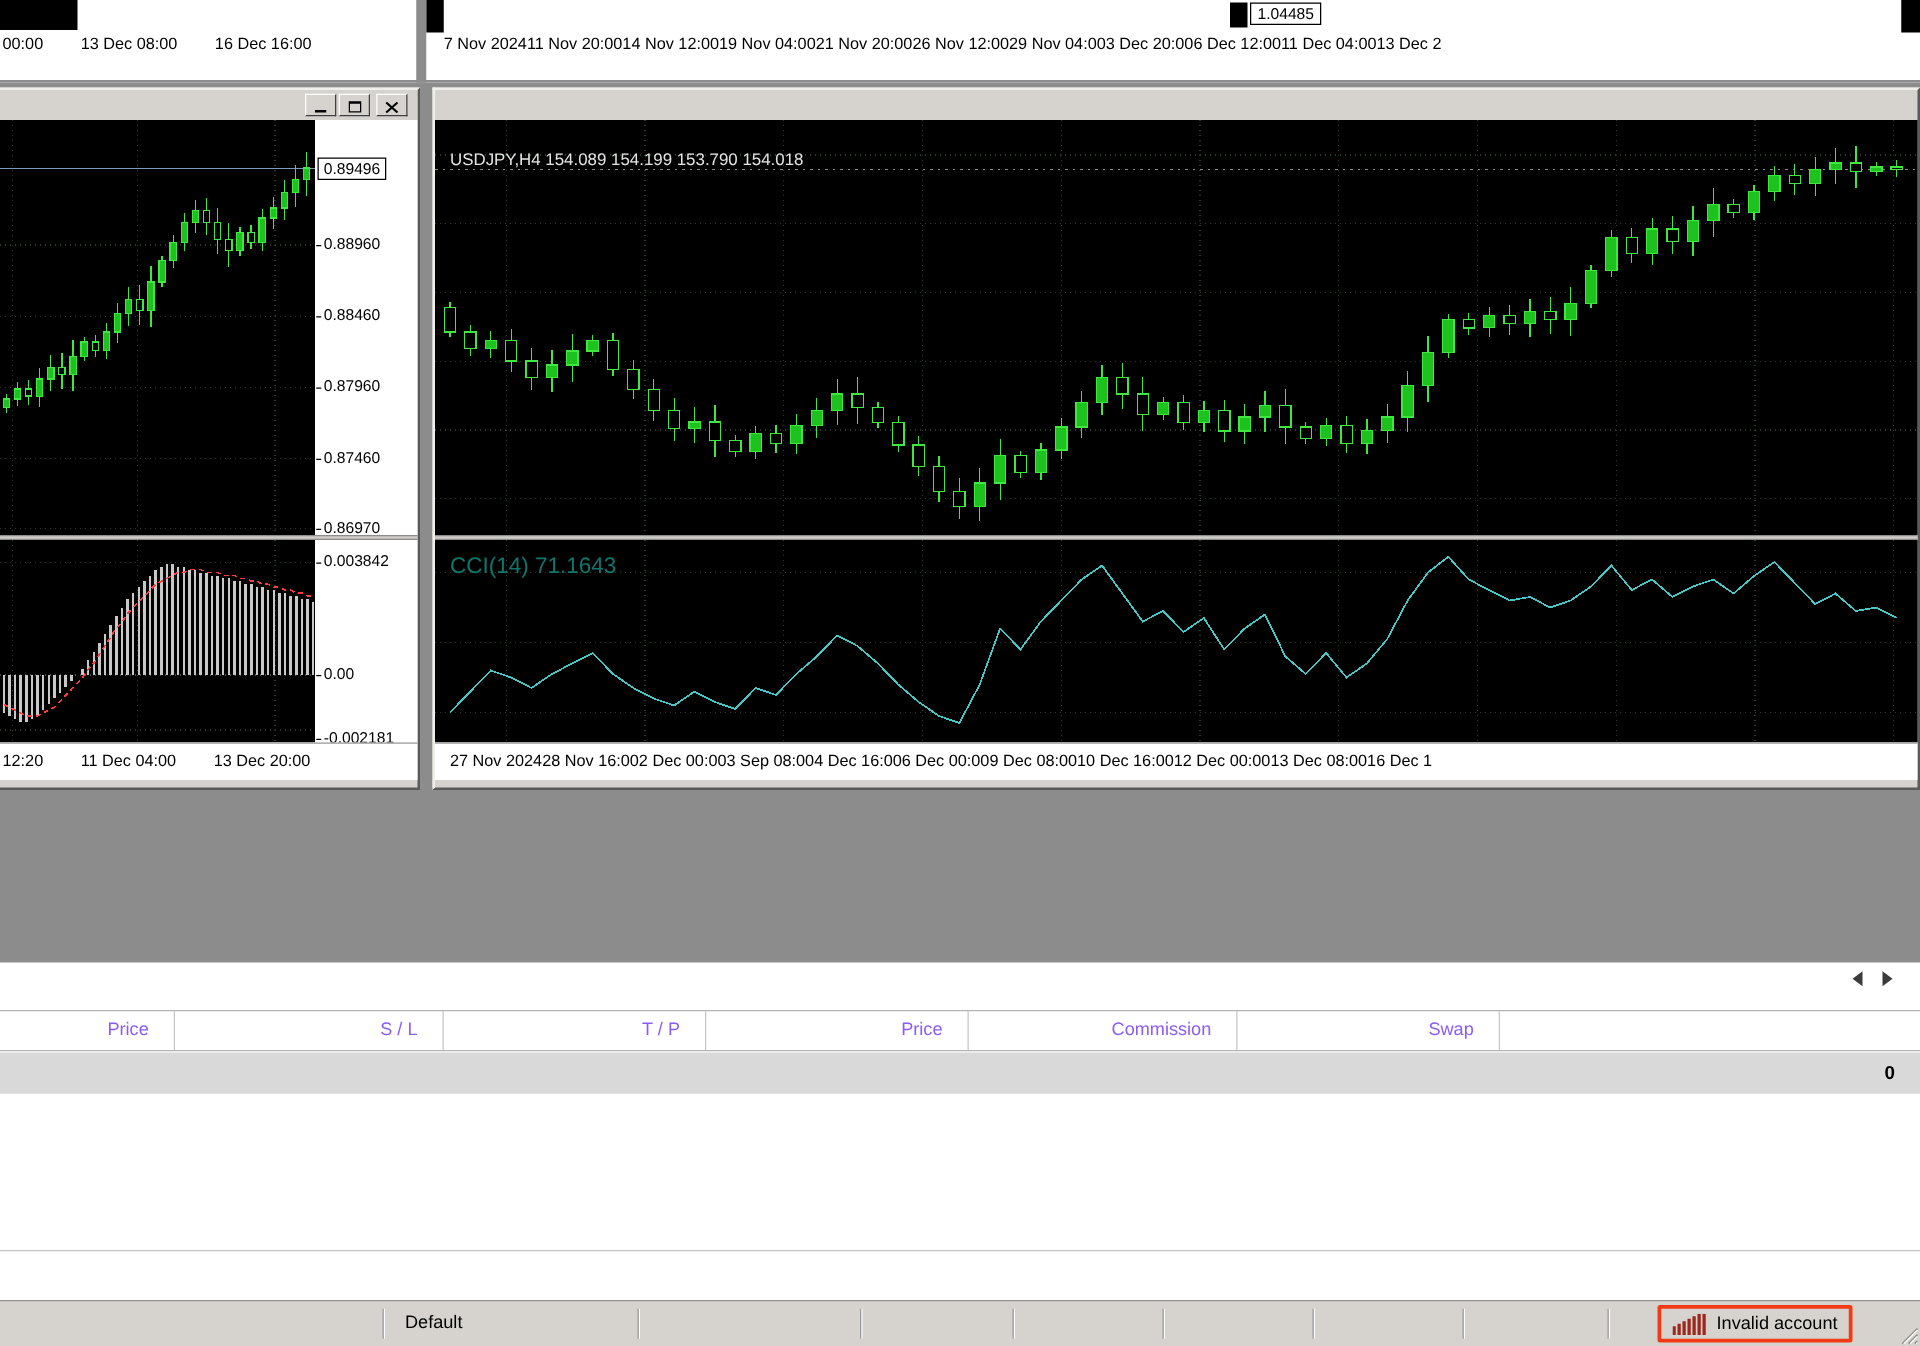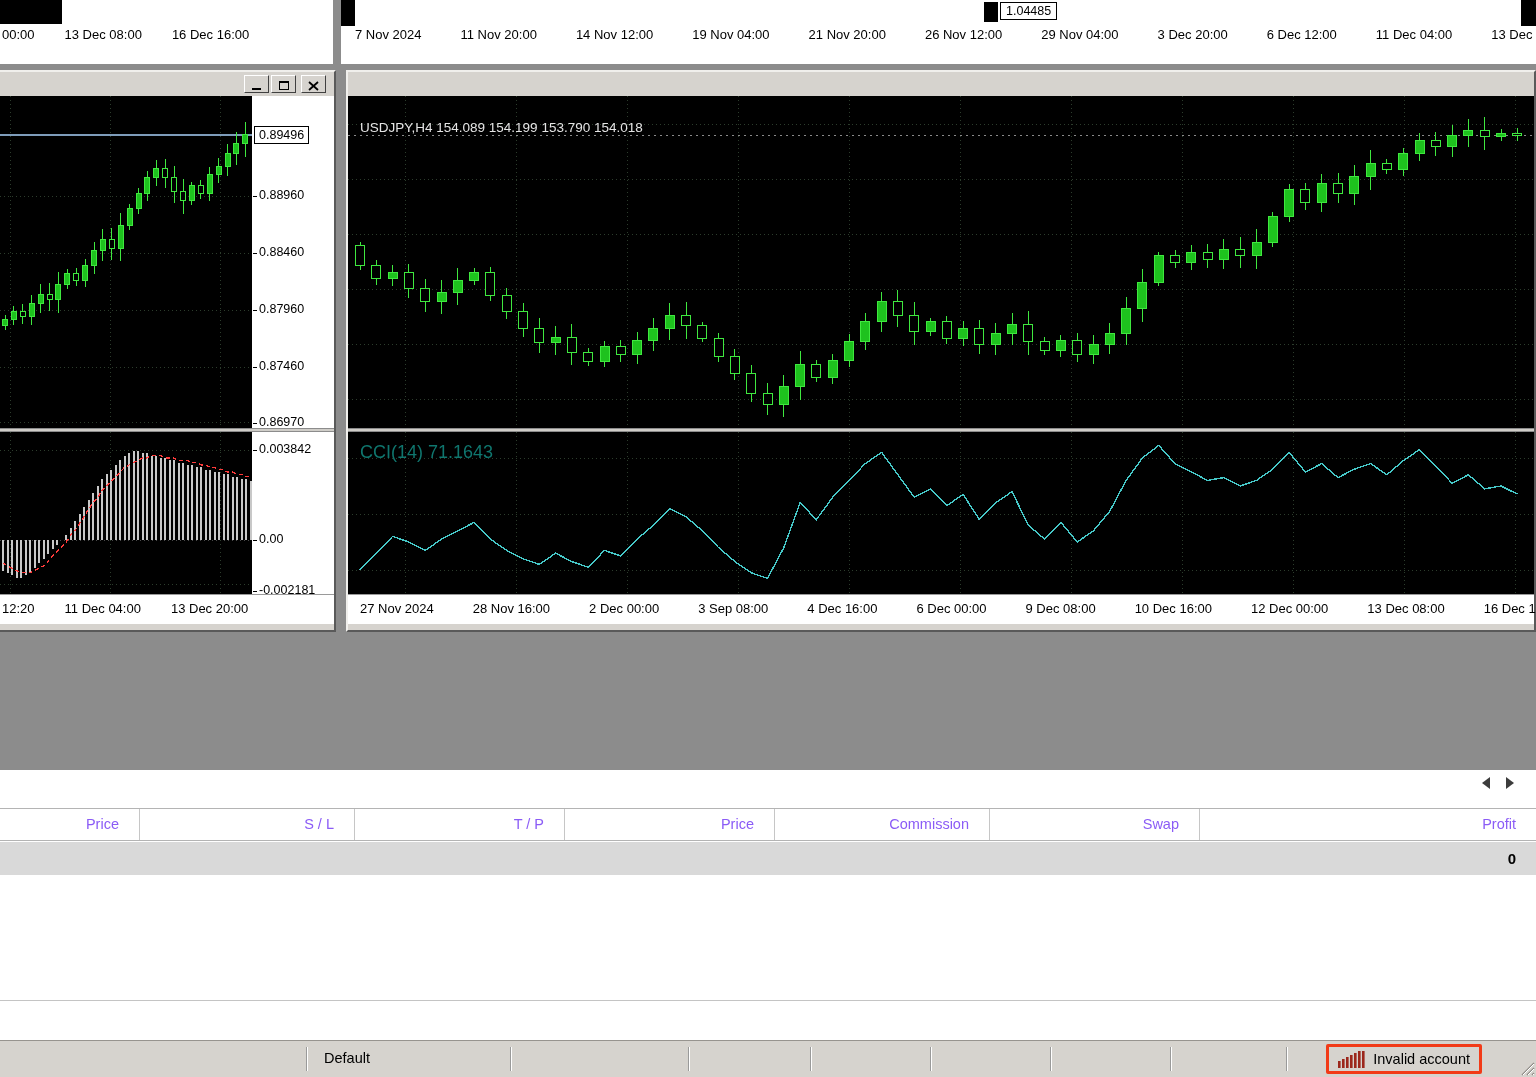--- a/index.html
+++ b/index.html
@@ -5,21 +5,21 @@
   *{box-sizing:border-box;margin:0;padding:0;}
   body{font-family:"Liberation Sans","DejaVu Sans",sans-serif;background:#666;}
   .screen{position:relative;width:1536px;height:1077px;background:#8c8c8c;overflow:hidden;}
 
   
   .topstrip{position:absolute;left:0;top:0;width:1536px;height:66px;background:#fff;border-bottom:2px solid #8c8c8c;}
   .ts-black{position:absolute;background:#000;}
   .ts-gap{position:absolute;left:333px;top:0;width:8px;height:66px;background:#8c8c8c;}
   .daterow{position:absolute;display:flex;font-size:13px;color:#000;white-space:nowrap;}
   .daterow.gapped{gap:30px;}
-  .daterow.spread{gap:39px;}
+  .daterow.spread{}
   .pricetag{position:absolute;left:1000px;top:2px;border:1px solid #000;background:#fff;font-size:12.5px;padding:1px 5px;white-space:nowrap;}
 
   
   .win{position:absolute;border:2px solid;border-color:#f0efec #5a5a5a #5a5a5a #f0efec;background:#d6d3ce;}
   .win-left{left:0;top:70px;width:336px;height:562px;border-left:none;}
   .win-right{left:346px;top:70px;width:1190px;height:562px;}
   .titlebar{position:absolute;left:0;top:0;width:100%;height:24px;}
   .tb-left{background:#d6d3ce;}
   .tb-right{background:#888e98;display:flex;align-items:center;gap:7px;padding-left:8px;color:#f2f2f2;font-size:13px;font-weight:bold;}
   .winbtns{position:absolute;right:8px;top:3px;display:flex;gap:2px;}
@@ -469,21 +469,20 @@
       <span class="tri tri-l"></span>
       <span class="tri tri-r"></span>
     </div>
     <div class="thead" id="t-head">
         <div class="tcell c0">Price</div>
         <div class="tcell c1">S / L</div>
         <div class="tcell c2">T / P</div>
         <div class="tcell c3">Price</div>
         <div class="tcell c4">Commission</div>
         <div class="tcell c5">Swap</div>
-        <div class="tcell c6">Profit</div>
       </div>
     <div class="trow-sum">
       <span>0</span>
     </div>
     <div class="t-rule"></div>
   </div>
 
   <div class="statusbar">
     <div class="sb-div" style="left:306px;"></div>
     <div class="sb-div" style="left:510px;"></div>

